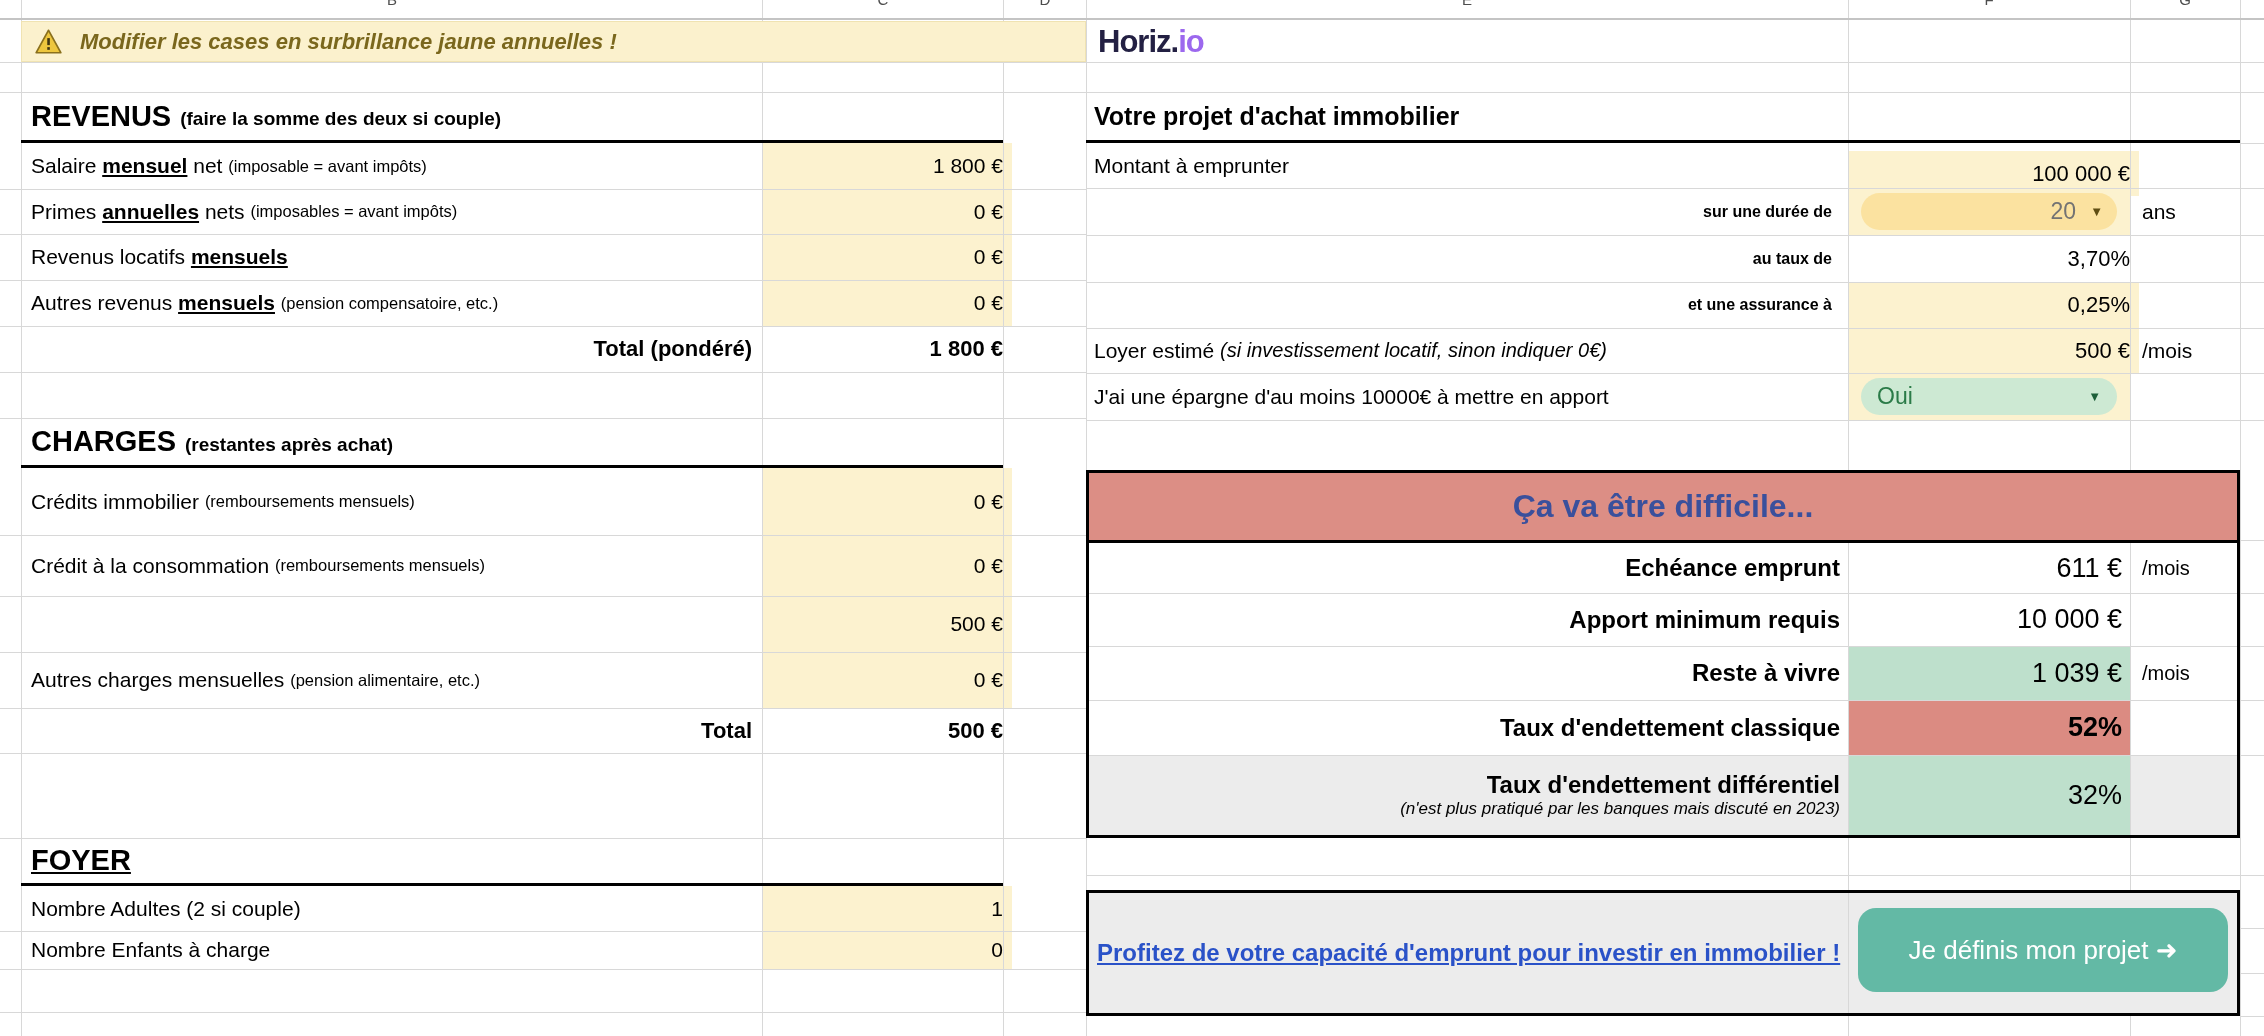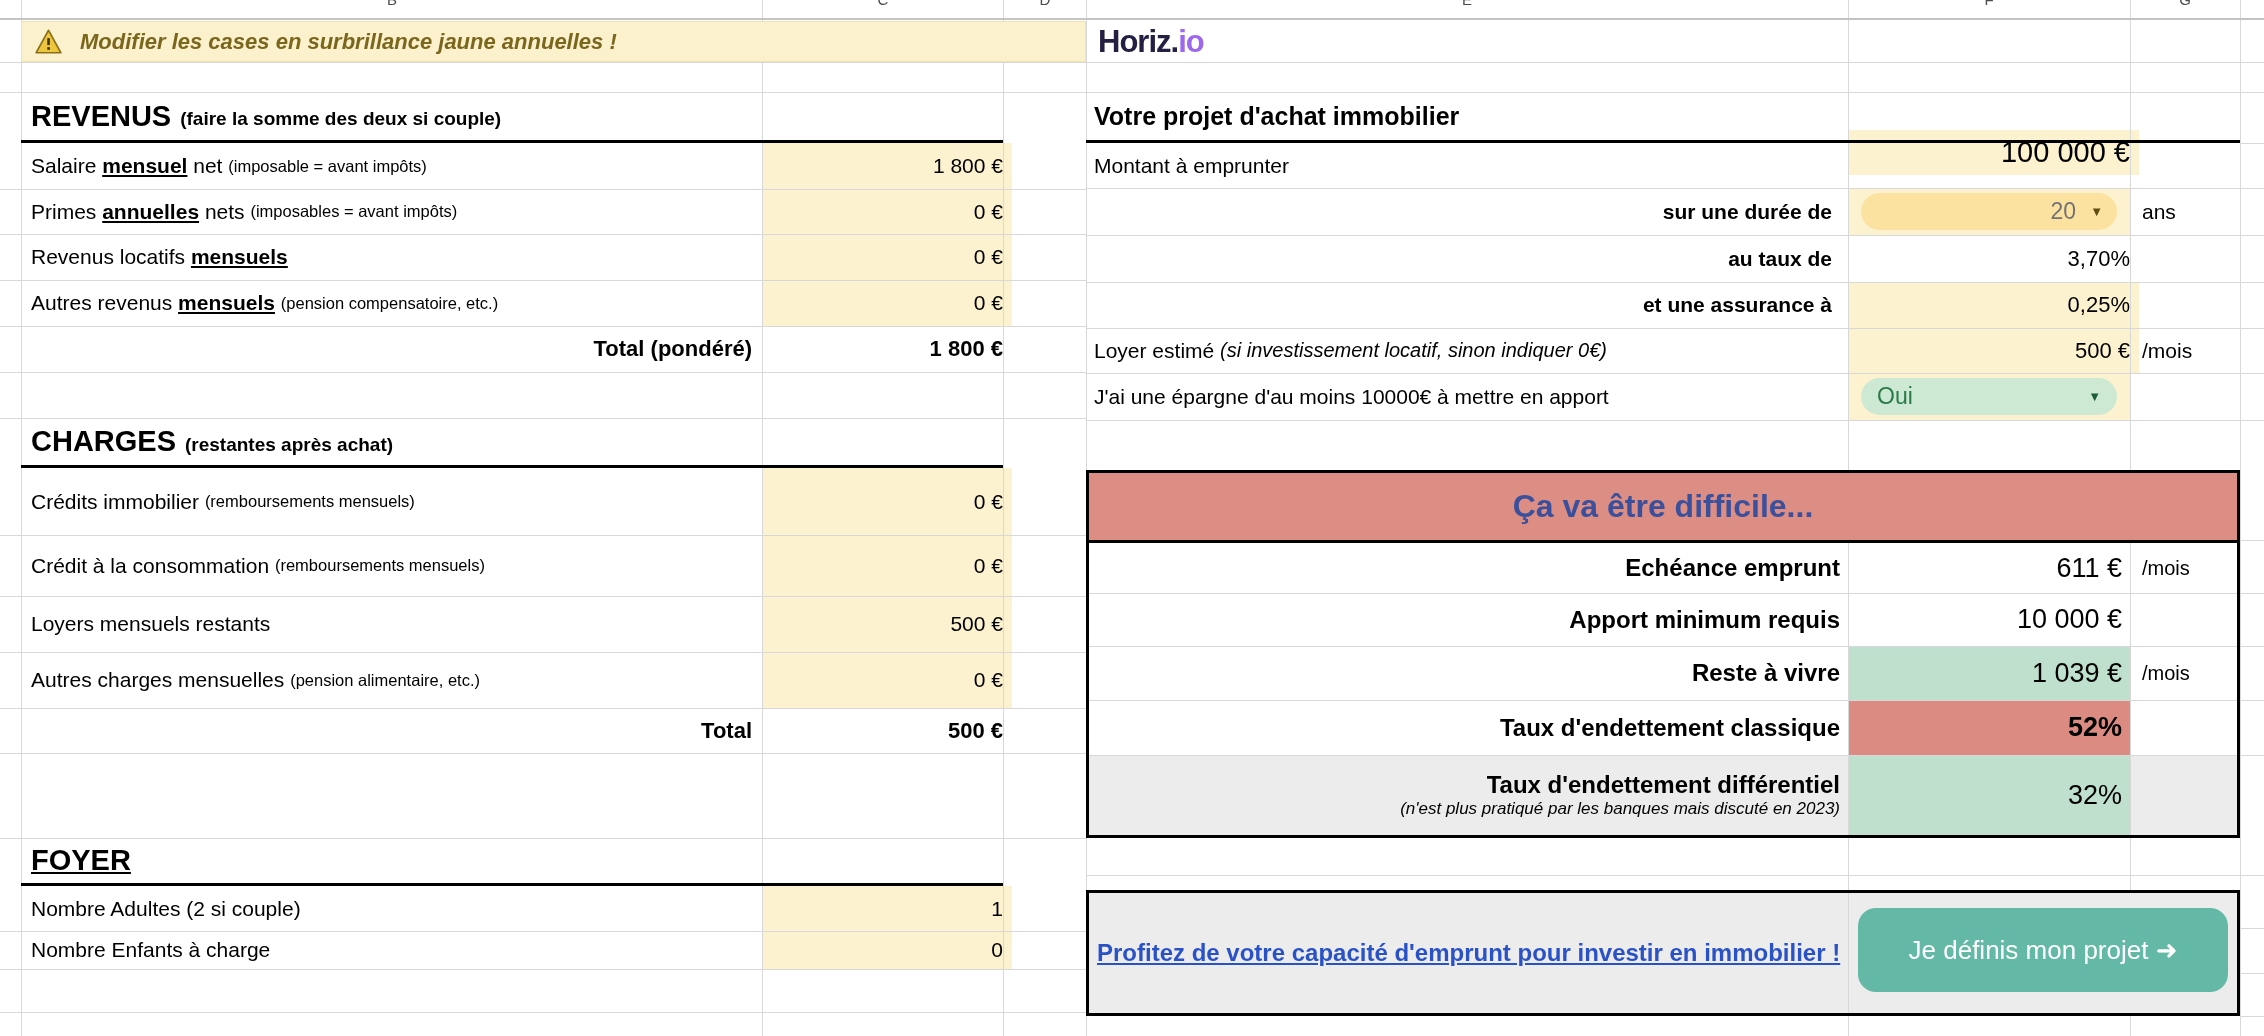--- a/index.html
+++ b/index.html
@@ -12,21 +12,21 @@
   .vl{position:absolute;width:1px;background:#d8d8d8;}
   .thick{position:absolute;height:3px;background:#000;}
   .lbl{font-size:21px;white-space:nowrap;}
   .note{font-size:16.5px;white-space:pre;}
   .u{font-weight:bold;text-decoration:underline;}
   .valr{justify-content:flex-end;padding-right:9px;font-size:21px;white-space:nowrap;}
   .right{justify-content:flex-end;}
   .bold{font-weight:bold;}
   .sec-title{font-size:29px;font-weight:bold;white-space:nowrap;}
   .sec-sub{font-size:19px;font-weight:bold;margin-left:9px;white-space:nowrap;position:relative;top:3px;}
-  .rlabel{font-size:21px;font-weight:bold;white-space:nowrap;}
+  .rlabel{font-size:16px;font-weight:bold;white-space:nowrap;}
   .unit{font-size:21px;padding-left:12px;}
   .pill{position:absolute;border-radius:19px;display:flex;align-items:center;}
   .caret{font-size:13px;}
   .res-label{font-size:24px;font-weight:bold;white-space:nowrap;}
   .res-val{font-size:27px;white-space:nowrap;}
   .letters span{position:absolute;top:-9px;font-size:15px;color:#4d4d4d;transform:translateX(-50%);}
 </style>
 </head>
 <body>
 
@@ -58,21 +58,21 @@
       <span>0 €</span>
     </div>
 
   <div class="cell fillY valr" style="left:762px;top:886px;width:241px;height:45px;">
       <span>1</span>
     </div>
   <div class="cell fillY valr" style="left:762px;top:931px;width:241px;height:38px;">
       <span>0</span>
     </div>
 
-  <div class="cell fillY valr" style="left:1848px;top:130px;width:282px;height:45px;font-size:29px;">
+  <div class="cell fillY valr" style="left:1848px;top:151px;width:282px;height:45px;font-size:22px;">
       <span>100 000 €</span>
     </div>
   <div class="cell fillY" style="left:1848px;top:188px;width:282px;height:47px;"></div>
   <div class="cell fillY valr" style="left:1848px;top:282px;width:282px;height:46px;font-size:22px;">
       <span>0,25%</span>
     </div>
   <div class="cell fillY valr" style="left:1848px;top:328px;width:282px;height:45px;font-size:22px;">
       <span>500 €</span>
     </div>
   <div class="cell fillY" style="left:1848px;top:373px;width:282px;height:47px;"></div>
@@ -189,23 +189,20 @@
     <span class="sec-sub">(restantes après achat)</span>
   </div>
   <div class="cell lbl" style="left:31px;top:468px;width:720px;height:67px;">
     <span style="white-space:pre;">Crédits immobilier </span>
       <span class="note">(remboursements mensuels)</span>
   </div>
   <div class="cell lbl" style="left:31px;top:535px;width:720px;height:61px;">
     <span style="white-space:pre;">Crédit à la consommation </span>
       <span class="note">(remboursements mensuels)</span>
   </div>
-  <div class="cell lbl" style="left:31px;top:596px;width:720px;height:56px;">
-    <span>Loyers mensuels restants</span>
-  </div>
   <div class="cell lbl" style="left:31px;top:652px;width:720px;height:56px;">
     <span style="white-space:pre;">Autres charges mensuelles </span>
       <span class="note">(pension alimentaire, etc.)</span>
   </div>
   <div class="cell right bold" style="left:21px;top:708px;width:731px;height:45px;font-size:22px;">
       <span>Total</span>
     </div>
   <div class="cell valr bold" style="left:762px;top:708px;width:241px;height:45px;font-size:22px;">
       <span>500 €</span>
     </div>

